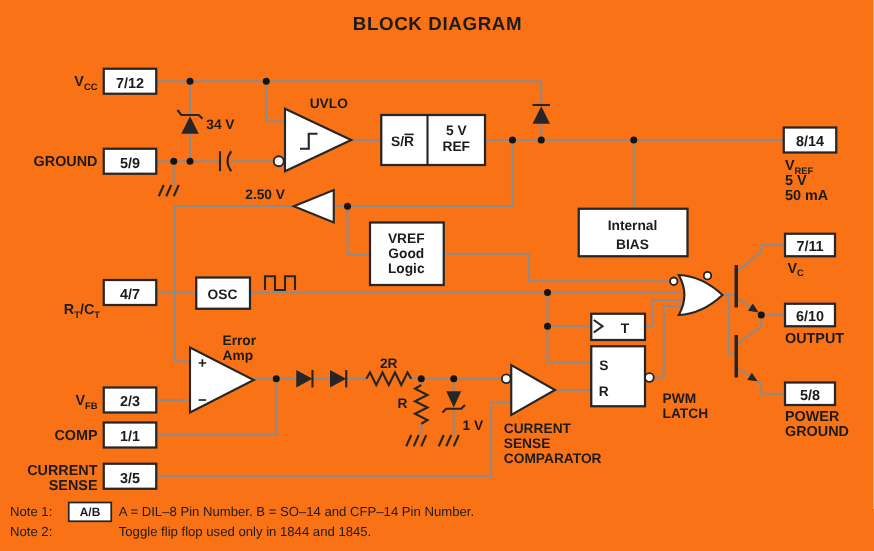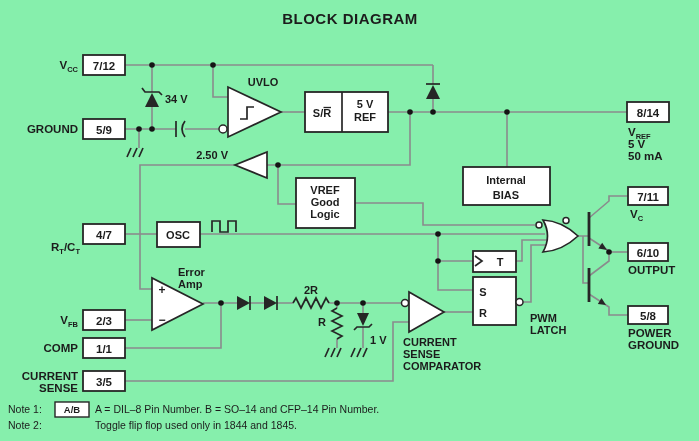--- a/index.html
+++ b/index.html
@@ -1,16 +1,16 @@
 <!DOCTYPE html>
 <html><head>
 <meta charset="utf-8">
 <style>
   html,body{margin:0;padding:0;background:#fff;}
-  #stage{position:relative;width:699px;height:441px;background:#86efac;overflow:hidden;}
+  #stage{position:relative;width:699px;height:441px;background:#f97316;overflow:hidden;}
   svg{display:block;}
   .t{font-family:"Liberation Sans","DejaVu Sans",sans-serif;font-weight:bold;fill:#1c1c1c;}
   .ttl{font-size:15px;letter-spacing:.5px;}
   .lbl{font-size:11.5px;}
   .num{font-size:11.5px;}
   .blk{font-size:11px;}
   .sub{font-size:7.5px;}
   .sign{font-size:12px;}
   .note{font-family:"Liberation Sans","DejaVu Sans",sans-serif;font-weight:normal;font-size:10.5px;fill:#1c1c1c;}
   .noteb{font-family:"Liberation Sans","DejaVu Sans",sans-serif;font-weight:bold;font-size:9.5px;fill:#1c1c1c;}

